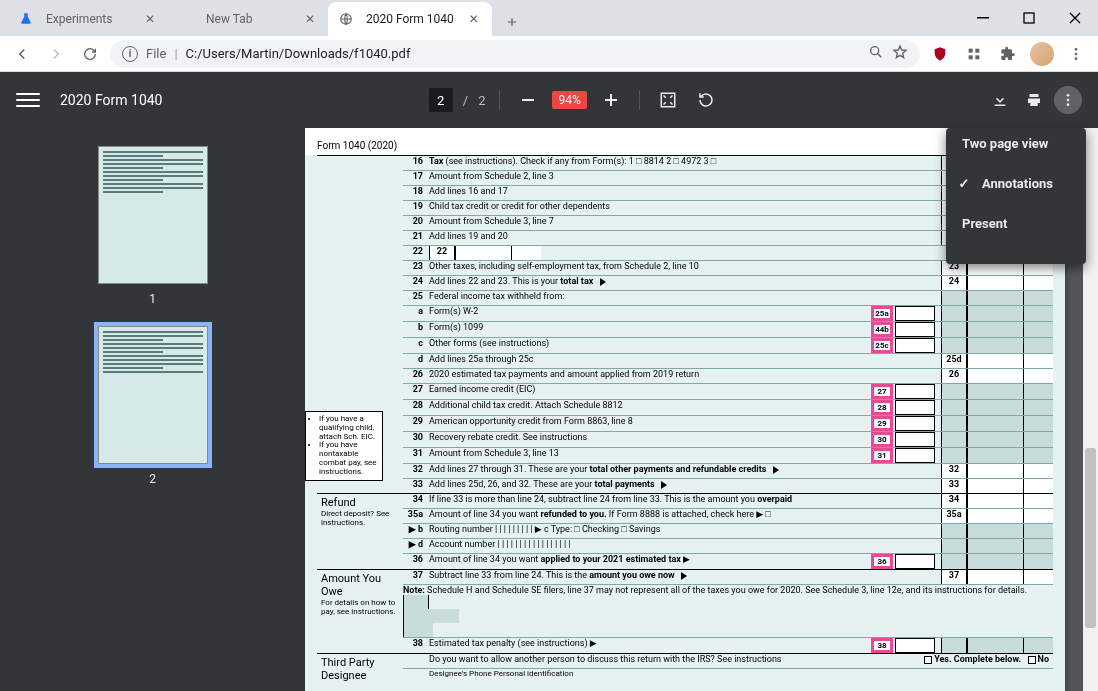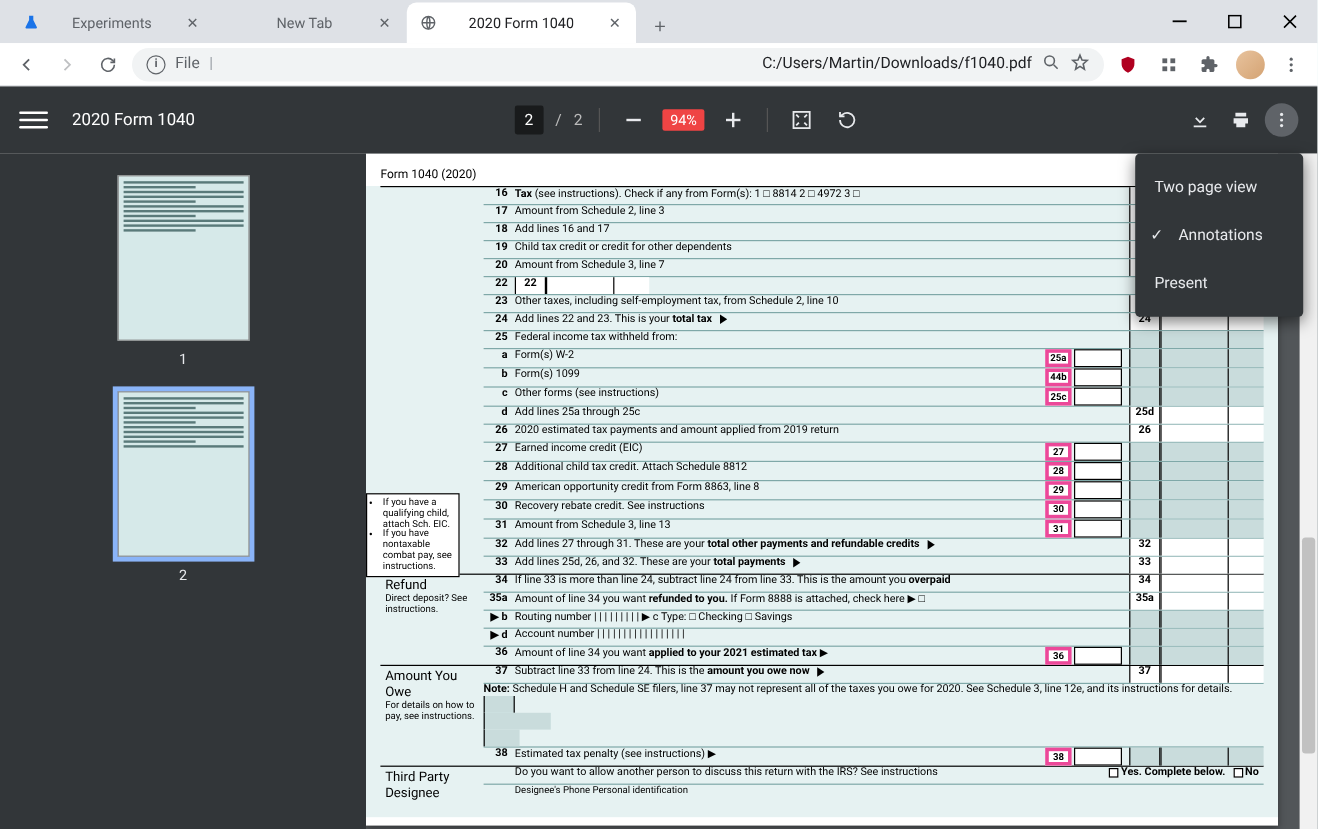--- a/index.html
+++ b/index.html
@@ -1,35 +1,35 @@
 <!DOCTYPE html>
 <html><head>
 <meta charset="utf-8">
 <style>
 * { margin: 0; padding: 0; box-sizing: border-box; font-family: -apple-system, BlinkMacSystemFont, "Segoe UI", Roboto, Arial, sans-serif; }
 body { width: 1098px; height: 691px; overflow: hidden; background: #fff; display: flex; flex-direction: column; }
 
 
 .chrome-top { height: 36px; background: #dee1e6; display: flex; align-items: flex-end; }
 .tabs { display: flex; flex: 1; height: 36px; align-items: flex-end; padding-left: 8px; }
-.tab { height: 34px; display: flex; align-items: center; gap: 26px; padding: 0 10px; min-width: 160px; max-width: 240px; font-size: 12px; color: #5f6368; border-radius: 8px 8px 0 0; cursor: pointer; position: relative; }
+.tab { height: 34px; display: flex; align-items: center; gap: 12px; padding: 0 10px; min-width: 160px; max-width: 240px; font-size: 12px; color: #5f6368; border-radius: 8px 8px 0 0; cursor: pointer; position: relative; }
 .tab.active { background: #fff; color: #202124; }
 .tab .favicon { width: 16px; height: 16px; display: flex; align-items: center; justify-content: center; }
 .tab .title { flex: 1; white-space: nowrap; overflow: hidden; text-overflow: ellipsis; }
 .tab .close { width: 16px; height: 16px; display: flex; align-items: center; justify-content: center; color: #5f6368; border-radius: 50%; }
 .newtab { width: 28px; height: 28px; display: flex; align-items: center; justify-content: center; color: #5f6368; margin-left: 6px; cursor: pointer; }
 .win-controls { display: flex; height: 36px; }
 .win-btn { width: 46px; display: flex; align-items: center; justify-content: center; color: #202124; cursor: pointer; }
 
 
 .url-row { height: 36px; background: #fff; display: flex; align-items: center; gap: 6px; padding: 0 8px; border-bottom: 1px solid #dadce0; }
 .nav-btn { width: 28px; height: 28px; display: flex; align-items: center; justify-content: center; color: #5f6368; border-radius: 50%; cursor: pointer; }
 .url-bar { flex: 1; height: 28px; background: #f1f3f4; border-radius: 14px; display: flex; align-items: center; padding: 0 12px; font-size: 13px; color: #202124; gap: 8px; }
 .url-info { width: 16px; height: 16px; border: 1.5px solid #5f6368; border-radius: 50%; display: flex; align-items: center; justify-content: center; font-size: 10px; color: #5f6368; font-weight: bold; }
-.url-text { flex: 1; text-align: right; }
+.url-text { flex: 1; }
 .ext-icon { width: 28px; height: 28px; display: flex; align-items: center; justify-content: center; cursor: pointer; }
 .ublock { width: 16px; height: 16px; }
 .avatar { width: 24px; height: 24px; border-radius: 50%; background: linear-gradient(135deg,#e8c39e,#d4a373); }
 
 
 .pdf-bar { height: 56px; background: #323639; color: #fff; display: flex; align-items: center; padding: 0 16px; gap: 16px; }
 .hamburger { width: 24px; height: 24px; display: flex; flex-direction: column; justify-content: center; gap: 4px; cursor: pointer; }
 .hamburger span { height: 2px; background: #fff; border-radius: 1px; }
 .pdf-title { font-size: 14px; flex: 0 0 auto; margin-left: 4px; }
 .pdf-center { flex: 1; display: flex; align-items: center; justify-content: center; gap: 10px; }
@@ -74,21 +74,21 @@
 .mid-box { width: 22px; background: #fff; border: 3px solid #ec4899; text-align: center; font-size: 8px; font-weight: bold; margin-right: 2px; }
 .mid-amt { width: 40px; background: #fff; border: 1px solid #000; min-height: 12px; margin-right: 6px; }
 .darkcell { background:#c9dcdc !important; }
 .tri { display:inline-block; width:0; height:0; border-top:4px solid transparent; border-bottom:4px solid transparent; border-left:6px solid #000; vertical-align:middle; margin:0 2px; }
 .cbox { display:inline-block; width:8px; height:8px; border:1px solid #000; vertical-align:middle; margin:0 2px; background:#fff; }
 .callout { position:absolute; left:0; top:256px; width:78px; background:#fff; border:1px solid #000; font-size:8px; padding:3px; line-height:1.1; }
 .callout ul { list-style: disc; padding-left: 10px; }
 
 
 .pdf-menu { position: absolute; top: 0; right: 12px; width: 140px; background: #323639; color: #e8eaed; border-radius: 4px; box-shadow: 0 4px 12px rgba(0,0,0,.5); padding: 8px 0; z-index: 50; }
-.pdf-menu-item { height: 40px; display: flex; align-items: center; padding: 0 16px; font-size: 13px; cursor: pointer; gap: 10px; }
+.pdf-menu-item { height: 40px; display: flex; padding: 0 16px; font-size: 13px; cursor: pointer; gap: 10px; font-weight: bold; }
 .pdf-menu-item .check { width: 16px; display: flex; justify-content: center; }
 .pdf-menu-item.with-check { padding-left: 10px; }
 
 
 .scrollbar { position:absolute; right:0; top:0; bottom:0; width:15px; background:#f1f1f1; }
 .scroll-thumb { position:absolute; top:320px; height:180px; left:2px; right:2px; background:#c1c1c1; border-radius:3px; }
 
 .page-content-rel { position: relative; }
 </style>
 </head>
@@ -337,20 +337,27 @@
                 <span class="lnum">19</span>
                 <span class="ltxt">Child tax credit or credit for other dependents</span>
                 <span class="rbox">19</span>
                 <span class="amt"></span>
                 <span class="amt2"></span>
               </div>
               <div class="line">
                 <span class="lnum">20</span>
                 <span class="ltxt">Amount from Schedule 3, line 7</span>
                 <span class="rbox">20</span>
+                <span class="amt"></span>
+                <span class="amt2"></span>
+              </div>
+              <div class="line">
+                <span class="lnum">21</span>
+                <span class="ltxt">Add lines 19 and 20</span>
+                <span class="rbox">21</span>
                 <span class="amt"></span>
                 <span class="amt2"></span>
               </div>
               <div class="line">
                 <span class="lnum">22</span>
                 <span class="rbox">22</span>
                 <span class="amt"></span>
                 <span class="amt2"></span>
               </div>
               <div class="line">

